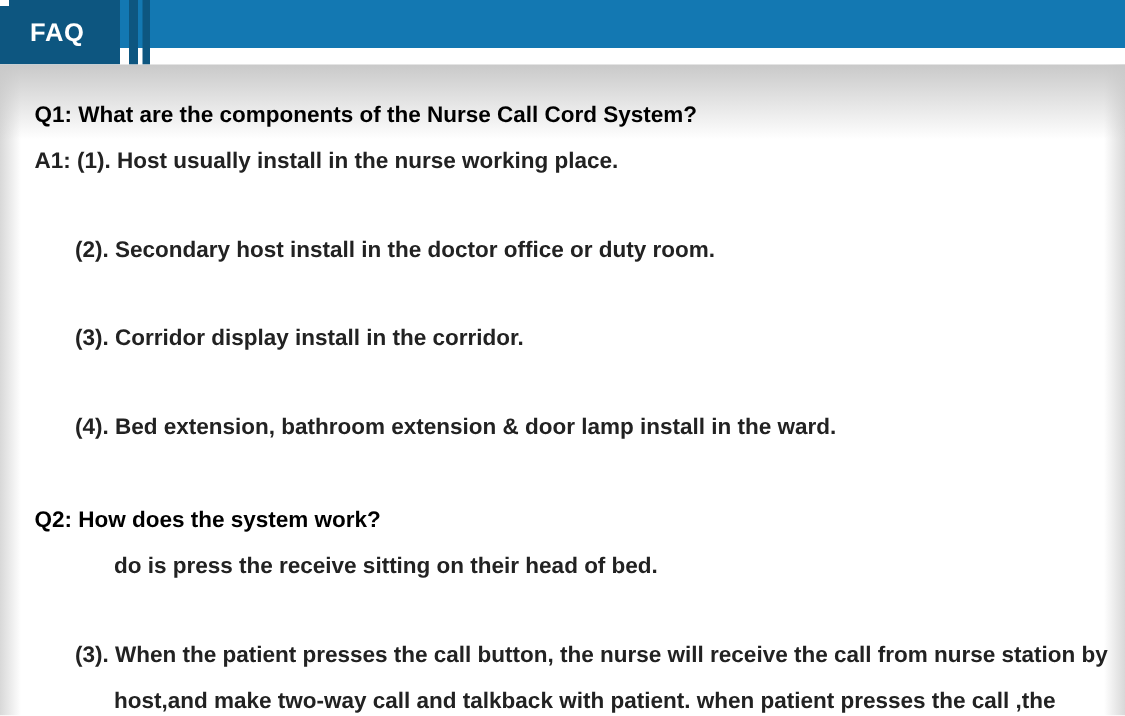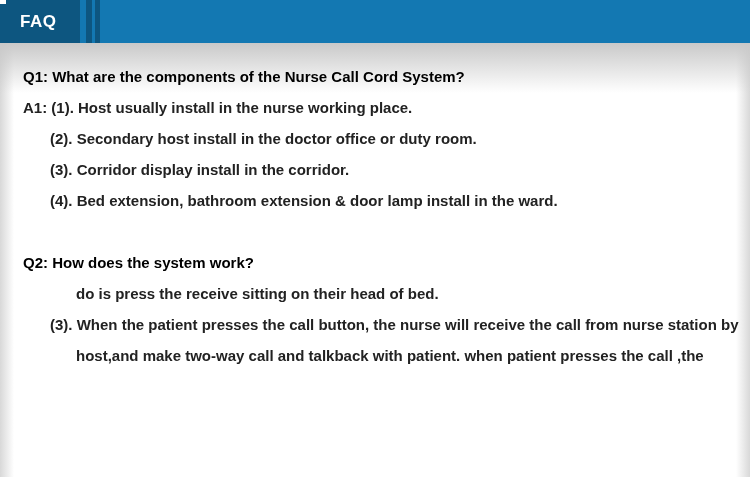--- a/index.html
+++ b/index.html
@@ -12,21 +12,21 @@
     width: 750px;
     height: 477px;
     overflow: hidden;
     background: #ffffff;
   }
   
   .header {
     position: absolute;
     top: 0; left: 0;
     width: 750px;
-    height: 43px;
+    height: 32px;
     background: var(--bar, #1378b2);
   }
   .tab {
     position: absolute;
     left: 0; top: 0;
     width: 80px;
     height: 43px;
     background: var(--tab, #0d5680);
   }
   .tab-label {
@@ -79,21 +79,21 @@
     white-space: nowrap;
   }
   .line {
     font-size: 15px;
     color: var(--body, #222222);
     line-height: 31px;
     white-space: nowrap;
     font-weight: bold;
   }
   .indent-none { padding-left: 0; }
-  .indent-num  { padding-left: 27px; }
+  .indent-num  { padding-left: 27px; margin-top: 28px; }
   .indent-cont { padding-left: 53px; }
 </style>
 </head>
 <body>
 
 <div class="page">
   <div class="header">
     <div class="tab">
       <span class="tab-label">FAQ</span>
     </div>

